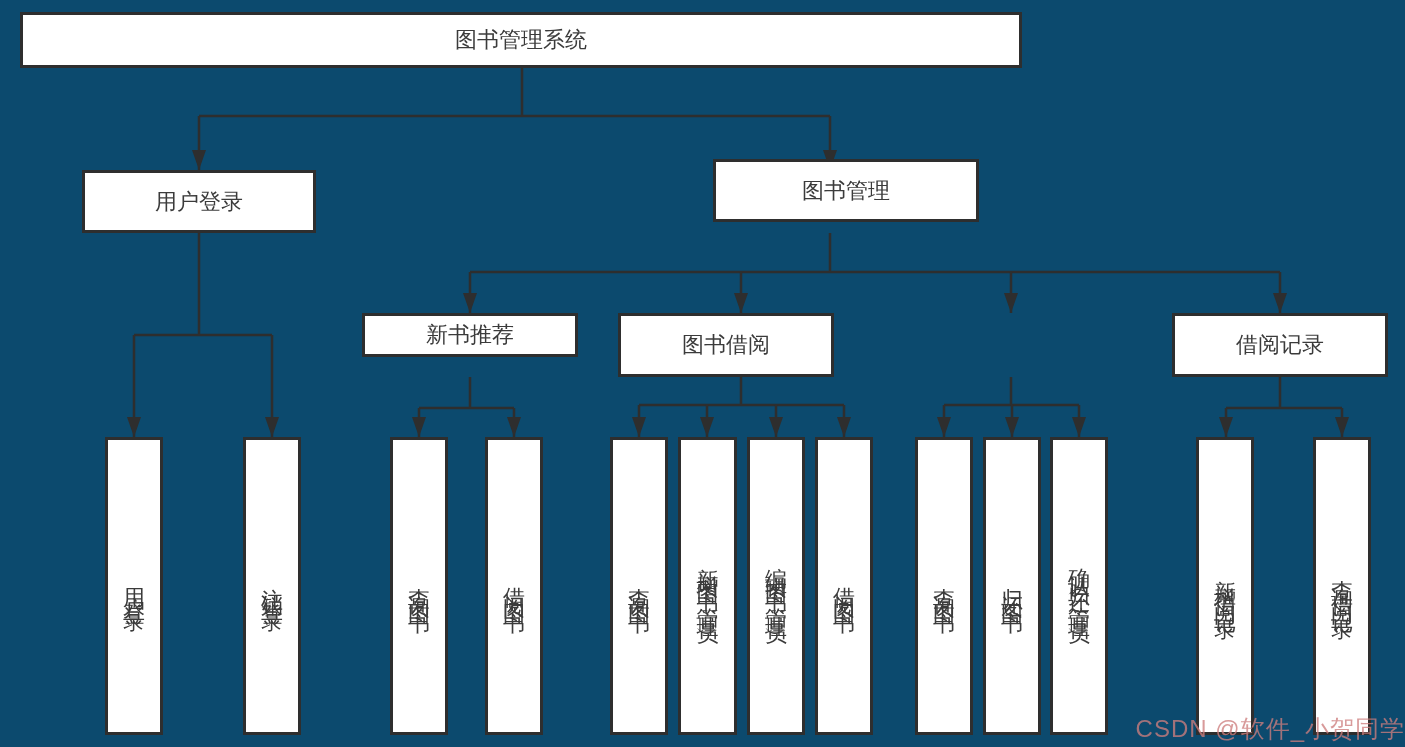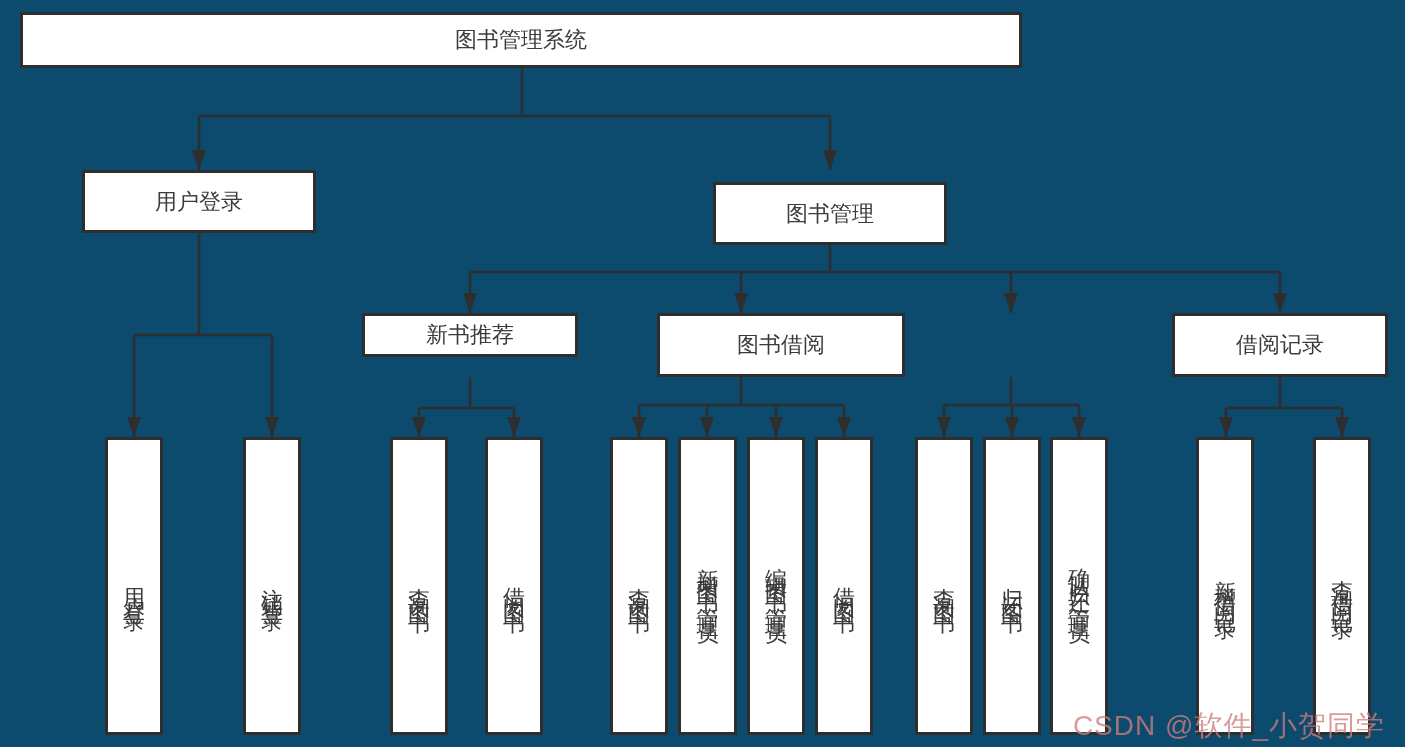--- a/index.html
+++ b/index.html
@@ -12,21 +12,21 @@
   .wires path.arrow{fill:none;stroke:#2e2e2e;stroke-width:2.5;}
   .node{
     position:absolute;box-sizing:border-box;background:#ffffff;
     border:3px solid #2e2e2e;display:flex;align-items:center;justify-content:center;
     color:#3b3b3b;font-size:22px;line-height:1;white-space:nowrap;
   }
   .leaf .lbl{
     writing-mode:vertical-rl;letter-spacing:8px;white-space:normal;
   }
   .watermark{
-    position:absolute;right:20px;bottom:2px;font-size:28px;letter-spacing:1px;
+    position:absolute;right:0;bottom:2px;font-size:24px;letter-spacing:1px;
     color:rgba(205,125,125,0.78);z-index:5;
   }
 </style>
 </head>
 <body>
 
 <div class="stage">
 
   <svg class="wires" width="1405" height="747" aria-hidden="true">
     <defs>
@@ -65,28 +65,28 @@
     <path class="arrow" marker-end="url(#ah)" d="M1342,408 V437"></path>
   </svg>
 
   <div class="node" style="left:20px;top:12px;width:1002px;height:56px">
     <span class="lbl">图书管理系统</span>
   </div>
 
   <div class="node" style="left:82px;top:170px;width:234px;height:63px">
     <span class="lbl">用户登录</span>
   </div>
-  <div class="node" style="left:713px;top:182px;width:234px;height:63px">
+  <div class="node" style="left:713px;top:159px;width:266px;height:63px">
     <span class="lbl">图书管理</span>
   </div>
 
   <div class="node" style="left:362px;top:313px;width:216px;height:44px">
     <span class="lbl">新书推荐</span>
   </div>
-  <div class="node" style="left:657px;top:313px;width:248px;height:64px">
+  <div class="node" style="left:618px;top:313px;width:216px;height:64px">
     <span class="lbl">图书借阅</span>
   </div>
   <div class="node" style="left:1172px;top:313px;width:216px;height:64px">
     <span class="lbl">借阅记录</span>
   </div>
 
   <div class="node leaf" style="left:105px;top:437px;width:58px;height:298px">
     <span class="lbl">用户登录</span>
   </div>
   <div class="node leaf" style="left:243px;top:437px;width:58px;height:298px">

